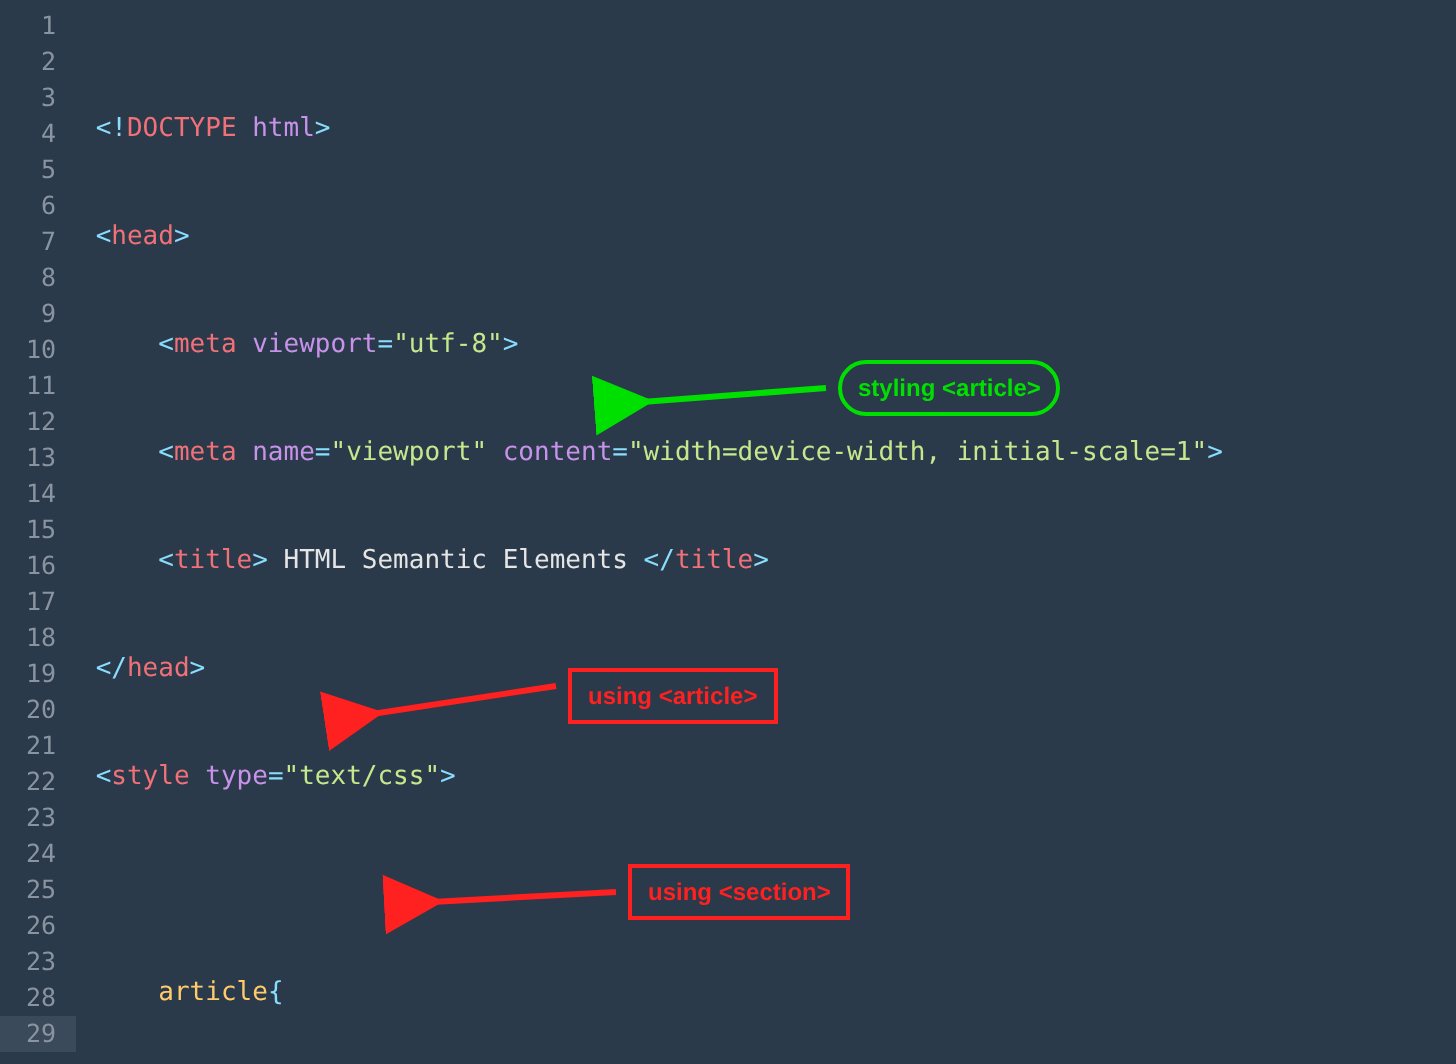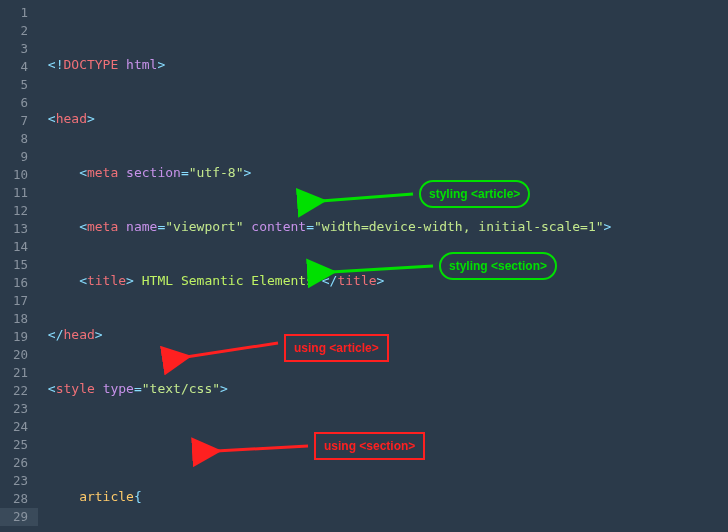--- a/index.html
+++ b/index.html
@@ -33,21 +33,21 @@
     line-height: 18px;
     white-space: pre;
     position: relative;
   }
   .line { height: 18px; position: relative; padding-left: 2px; }
   .cur-line-g { background: #3a4a5a; } 
   .t-tag    { color: #f07178; }   
   .t-attr   { color: #c792ea; }   
   .t-str    { color: #c3e88d; }   
   .t-punc   { color: #89ddff; }   
-  .t-text   { color: #bef264; }
+  .t-text   { color: #e5e5e5; }
   .t-sel    { color: #ffcb6b; }
 
   
   .anno {
     position: absolute;
     display: flex;
     align-items: center;
     gap: 6px;
     font-family: Arial, sans-serif;
     font-size: 12px;
@@ -97,21 +97,21 @@
     <div>25</div>
       <div>26</div>
       <div>23</div>
     <div>28</div>
       <div class="cur-line-g">29</div>
   </div>
 
   <div class="code">
     <div class="line"> <span class="t-punc">&lt;!</span><span class="t-tag">DOCTYPE</span> <span class="t-attr">html</span><span class="t-punc">&gt;</span></div>
     <div class="line"> <span class="t-punc">&lt;</span><span class="t-tag">head</span><span class="t-punc">&gt;</span></div>
-    <div class="line">     <span class="t-punc">&lt;</span><span class="t-tag">meta</span> <span class="t-attr">section</span><span class="t-punc">=</span><span class="t-str">"utf-8"</span><span class="t-punc">&gt;</span></div>
+    <div class="line">     <span class="t-punc">&lt;</span><span class="t-tag">meta</span> <span class="t-attr">viewport</span><span class="t-punc">=</span><span class="t-str">"utf-8"</span><span class="t-punc">&gt;</span></div>
     <div class="line">     <span class="t-punc">&lt;</span><span class="t-tag">meta</span> <span class="t-attr">name</span><span class="t-punc">=</span><span class="t-str">"viewport"</span> <span class="t-attr">content</span><span class="t-punc">=</span><span class="t-str">"width=device-width, initial-scale=1"</span><span class="t-punc">&gt;</span></div>
     <div class="line">     <span class="t-punc">&lt;</span><span class="t-tag">title</span><span class="t-punc">&gt;</span><span class="t-text"> HTML Semantic Elements </span><span class="t-punc">&lt;/</span><span class="t-tag">title</span><span class="t-punc">&gt;</span></div>
     <div class="line"> <span class="t-punc">&lt;/</span><span class="t-tag">head</span><span class="t-punc">&gt;</span></div>
     <div class="line"> <span class="t-punc">&lt;</span><span class="t-tag">style</span> <span class="t-attr">type</span><span class="t-punc">=</span><span class="t-str">"text/css"</span><span class="t-punc">&gt;</span></div>
     <div class="line"></div>
     <div class="line">     <span class="t-sel">article</span><span class="t-punc">{</span></div>
     
     
     
     
@@ -138,31 +138,20 @@
             <marker id="ag1" markerWidth="10" markerHeight="10" refX="2" refY="5" orient="auto">
               <path d="M10,0 L0,5 L10,10 Z" fill="#00e000"></path>
             </marker>
           </defs>
         <line x1="100" y1="10" x2="8" y2="17" stroke="#00e000" stroke-width="3" marker-end="url(#ag1)"></line>
       </svg>
       <span class="callout green">styling &lt;article&gt;</span>
     </div>
 
     
-    <div class="anno" style="top:252px; left:285px;">
-      <svg class="arrow" width="110" height="20">
-        <defs>
-            <marker id="ag2" markerWidth="10" markerHeight="10" refX="2" refY="5" orient="auto">
-              <path d="M10,0 L0,5 L10,10 Z" fill="#00e000"></path>
-            </marker>
-          </defs>
-        <line x1="110" y1="10" x2="8" y2="16" stroke="#00e000" stroke-width="3" marker-end="url(#ag2)"></line>
-      </svg>
-      <span class="callout green">styling &lt;section&gt;</span>
-    </div>
 
     
     <div class="anno" style="top:334px; left:140px;">
       <svg class="arrow" width="100" height="22">
         <defs>
             <marker id="ar1" markerWidth="10" markerHeight="10" refX="2" refY="5" orient="auto">
               <path d="M10,0 L0,5 L10,10 Z" fill="#ff2020"></path>
             </marker>
           </defs>
         <line x1="100" y1="6" x2="8" y2="20" stroke="#ff2020" stroke-width="3" marker-end="url(#ar1)"></line>

